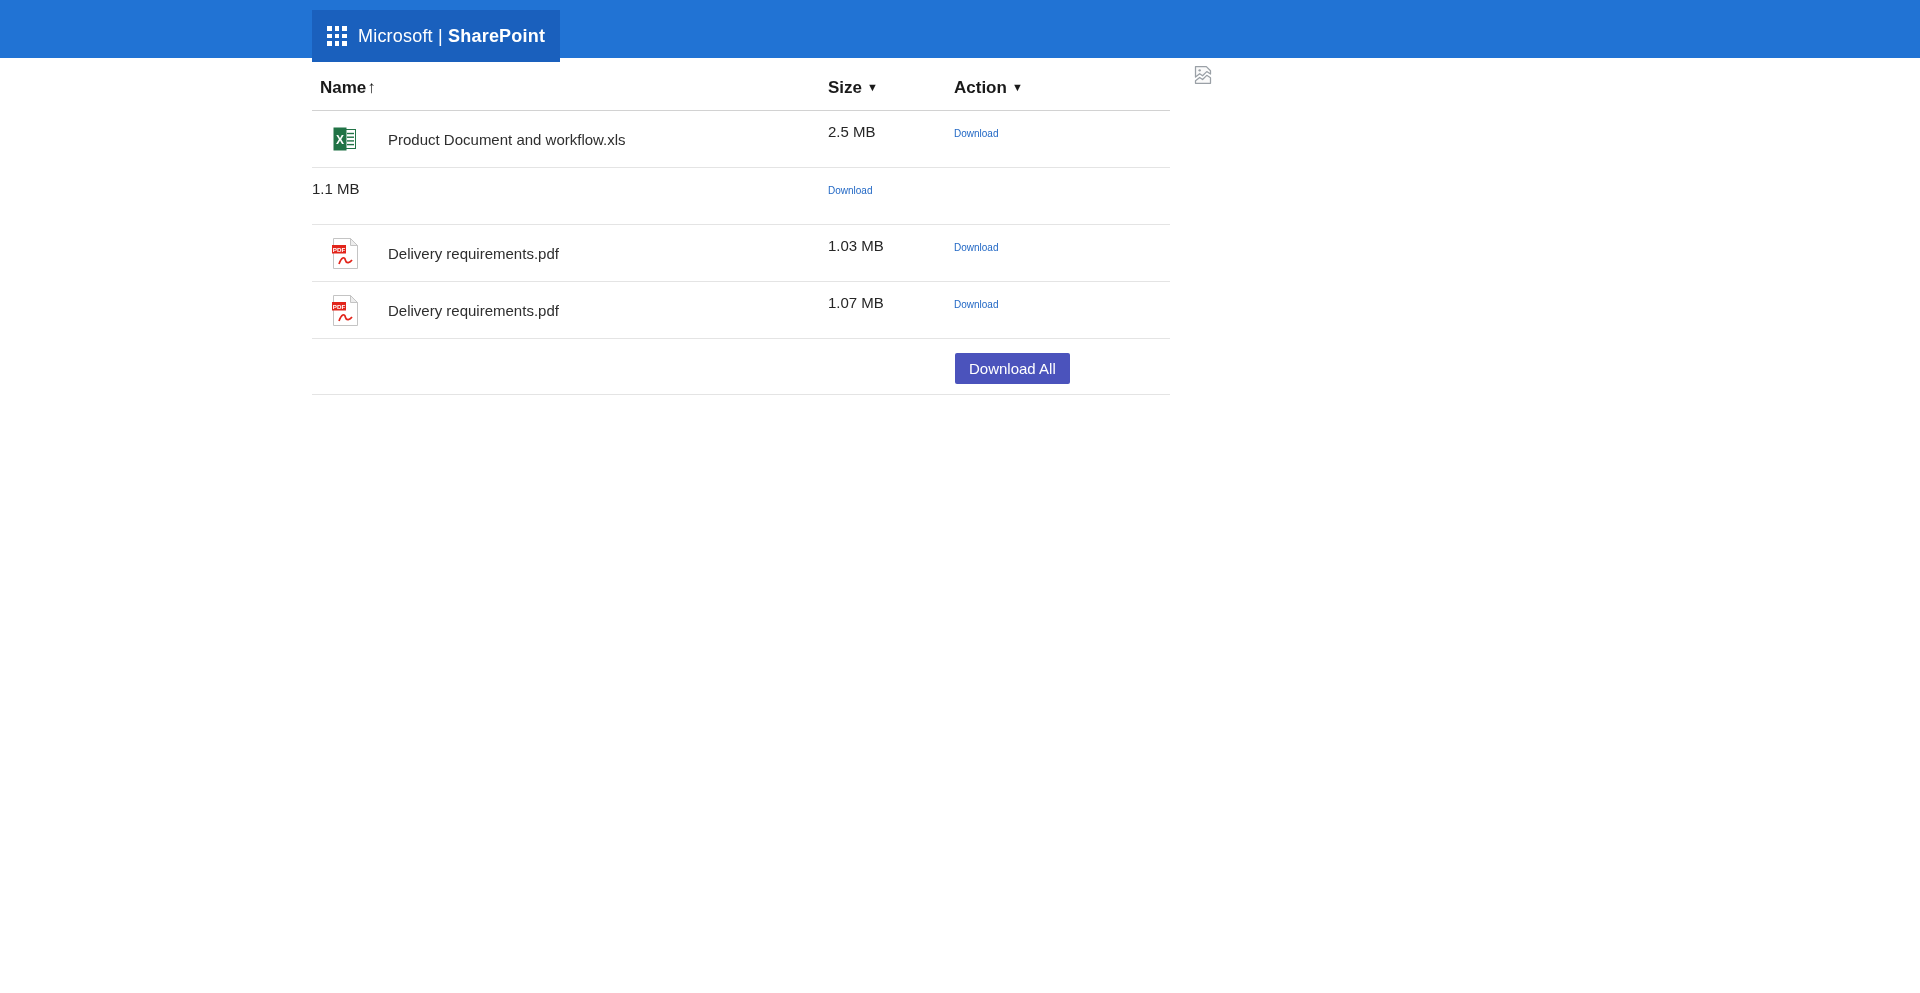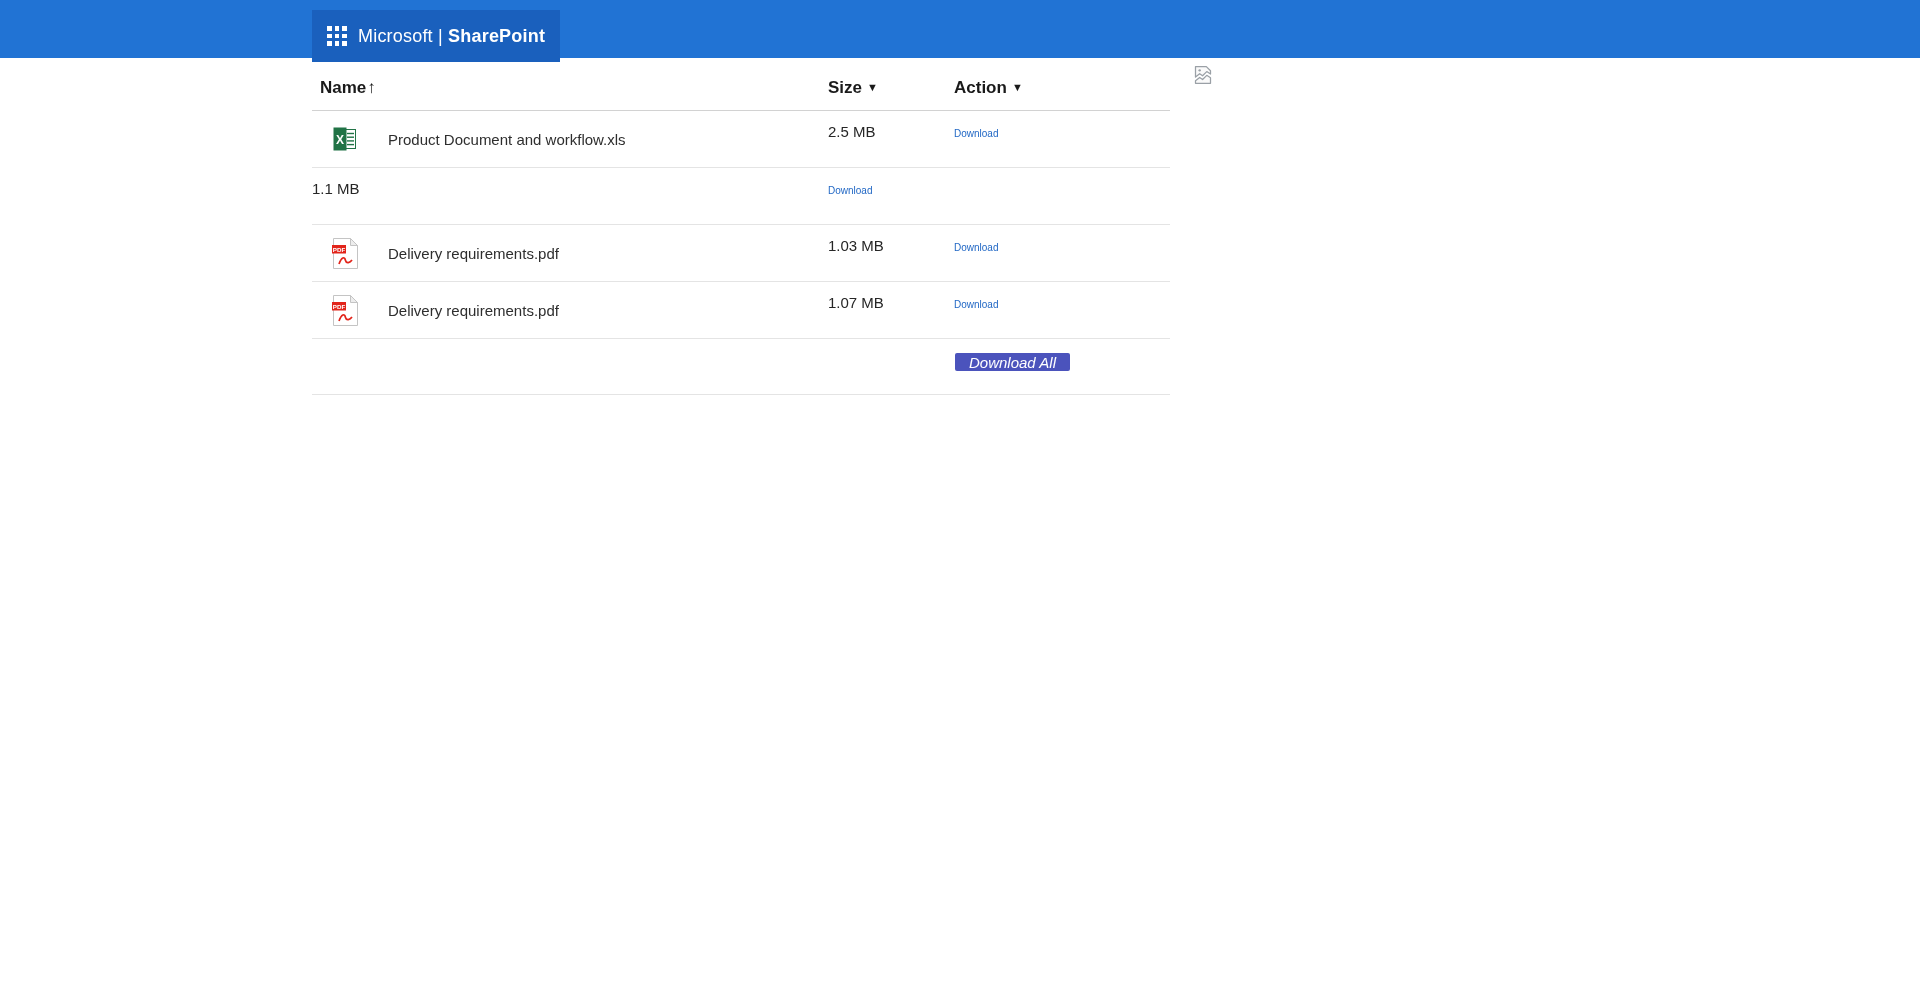--- a/index.html
+++ b/index.html
@@ -91,31 +91,30 @@
     font-size: 10px;
     text-decoration: none;
     cursor: pointer;
   }
 
   .footer-row { height: 56px; border-bottom: 1px solid #e4e4e4; position: relative; }
   .dl-all {
     position: absolute;
     left: 643px;
     top: 14px;
-    height: 18px;
+    height: 31px;
     min-width: 108px;
     padding: 0 14px;
     background: var(--download-all-button, #4b53bc);
     color: #ffffff;
     border: none;
     border-radius: 2px;
     font-size: 15px;
     font-family: inherit;
     cursor: pointer;
-    font-style: italic;
   }
 
   
   .broken { position: absolute; left: 1193px; top: 64px; }
 </style>
 </head>
 <body>
 
 <header class="suitebar">
   <div class="brand-box">

